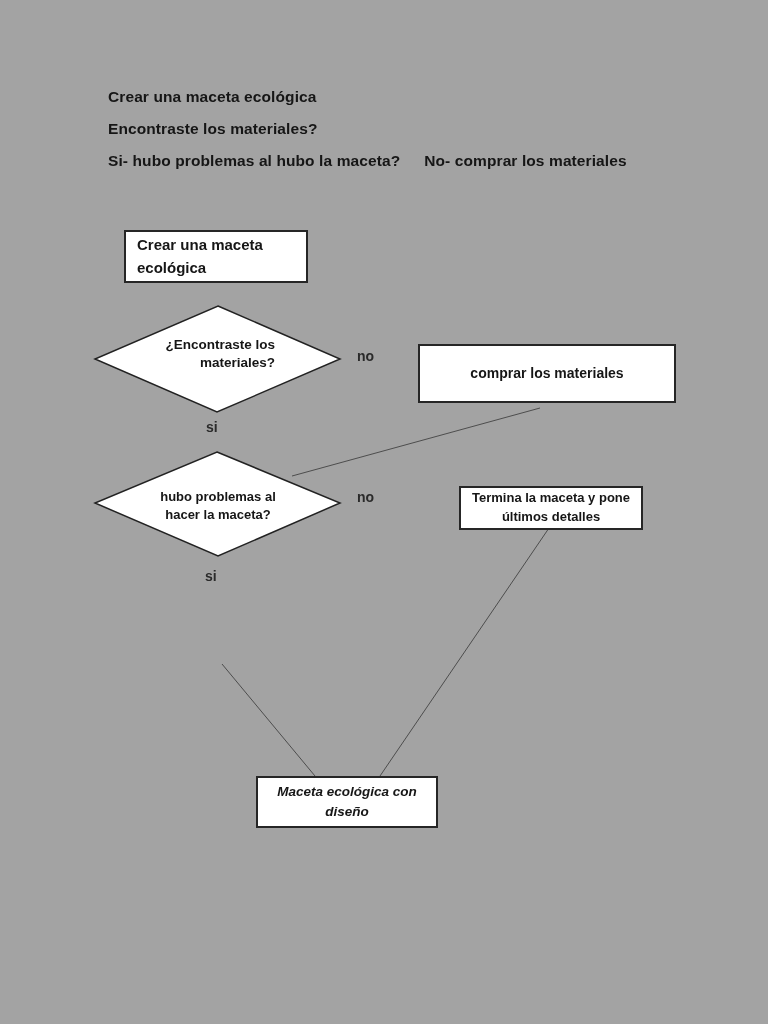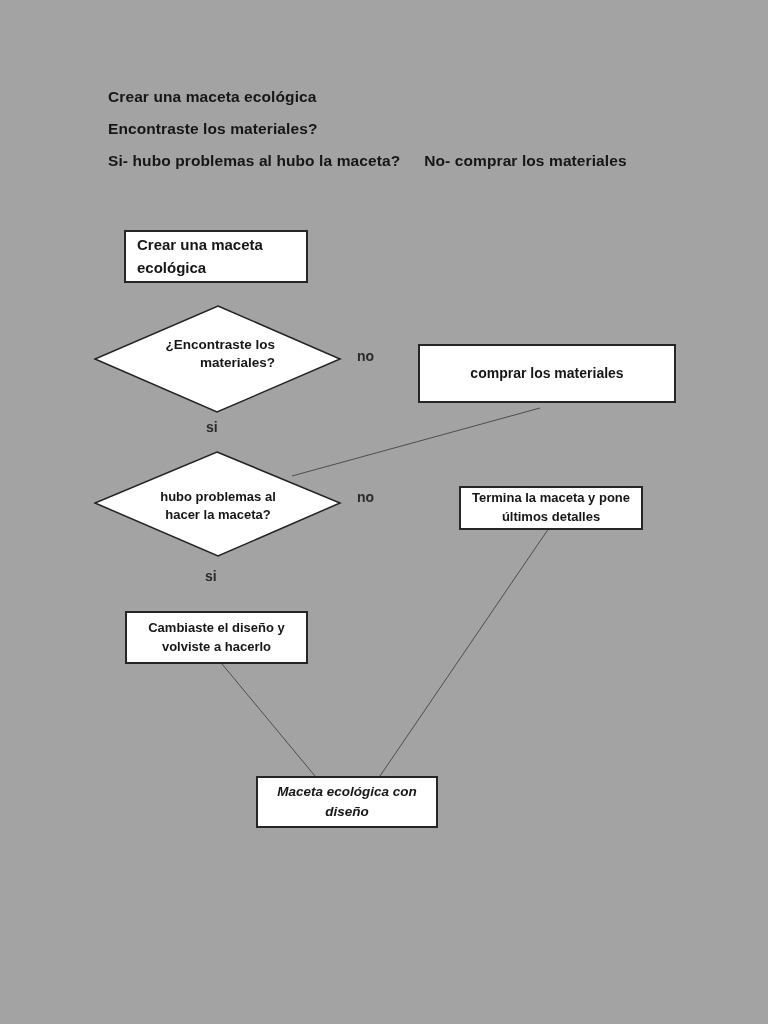--- a/index.html
+++ b/index.html
@@ -133,23 +133,20 @@
   </div>
 
   <div class="box box-buy">
     <div class="lbl">comprar los materiales</div>
   </div>
 
   <div class="box box-finish">
     <div class="lbl">Termina la maceta y pone últimos detalles</div>
   </div>
 
-  <div class="box box-redesign">
-    <div class="lbl">Cambiaste el diseño y volviste a hacerlo</div>
-  </div>
 
   <div class="box box-result">
     <div class="lbl">Maceta ecológica con diseño</div>
   </div>
 
   <div class="diamond-label d1">¿Encontraste los materiales?</div>
 
   <div class="diamond-label d2">hubo problemas al hacer la maceta?</div>
 
   <div class="edge-label no1">no</div>

